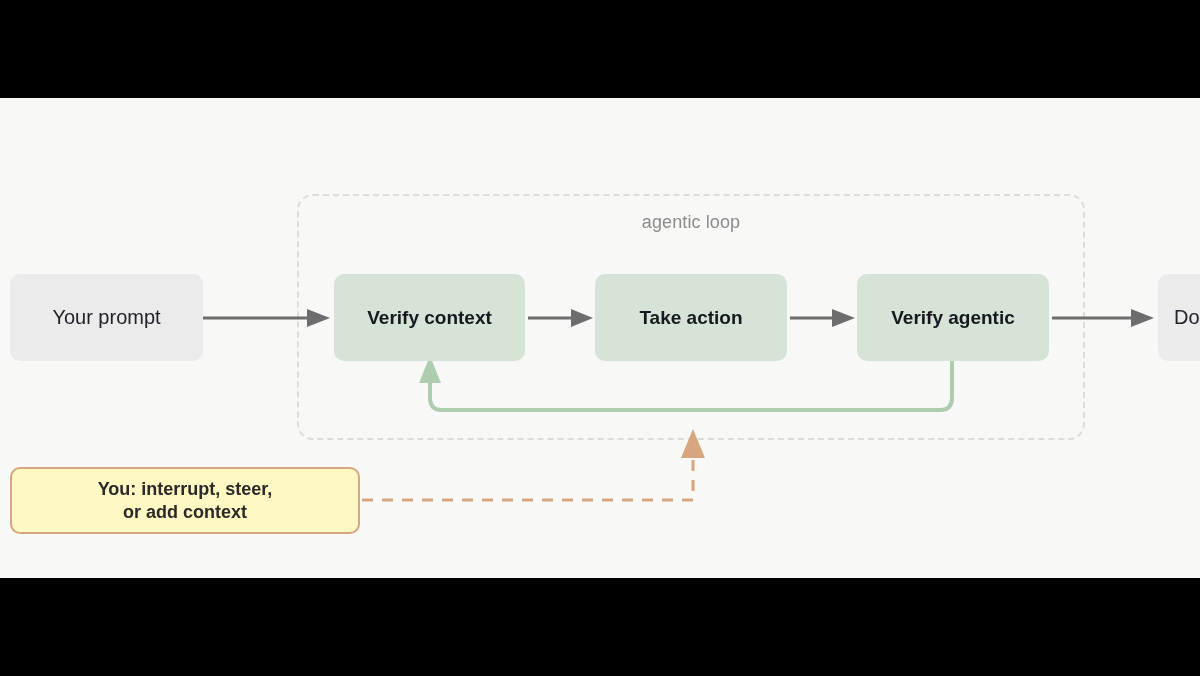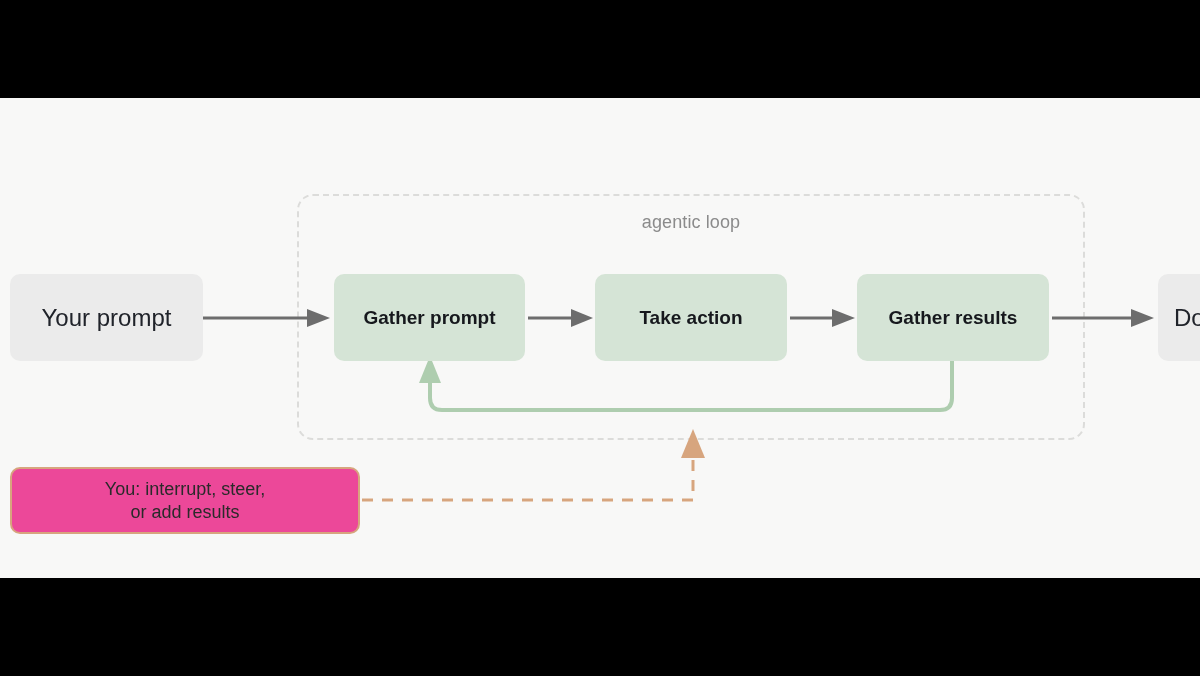--- a/index.html
+++ b/index.html
@@ -70,35 +70,35 @@
     align-items: center;
     justify-content: center;
     border-radius: 10px;
     box-sizing: border-box;
     text-align: center;
     line-height: 1.25;
   }
   .node-neutral {
     background: #ebebeb;
     color: #20232a;
-    font-size: 24px;
+    font-size: 20px;
     font-weight: 400;
   }
   .node-green {
     background: #d5e4d6;
     color: #16181d;
     font-size: 19px;
     font-weight: bold;
   }
   .node-orange {
-    background: #ec4899;
+    background: #fef9c3;
     border: 2px solid #d7a57e;
     color: #2a2a2a;
     font-size: 18px;
-    font-weight: 400;
+    font-weight: 700;
   }
 
   #node-your-prompt { left: 10px;   top: 176px; width: 193px; height: 87px; }
   #node-gather      { left: 334px;  top: 176px; width: 191px; height: 87px; }
   #node-take-action { left: 595px;  top: 176px; width: 192px; height: 87px; text-align: center; }
   #node-verify      { left: 857px;  top: 176px; width: 192px; height: 87px; }
   #node-done        { left: 1158px; top: 176px; width: 120px; height: 87px;
                       justify-content: flex-start; padding-left: 16px; }
   #node-user-interrupt { left: 10px; top: 369px; width: 350px; height: 67px; }
 
@@ -153,36 +153,36 @@
         <path d="M 362 402 L 693 402 L 693 356" fill="none" stroke="#d7a57e" stroke-width="3" stroke-dasharray="11 9"></path>
         <polygon points="693,331 705,360 681,360" fill="#d7a57e"></polygon>
       </g>
     </svg>
 
     <div class="node node-neutral" id="node-your-prompt">
       <span>Your prompt</span>
     </div>
 
     <div class="node node-green" id="node-gather">
-      <span>Gather prompt</span>
+      <span>Verify context</span>
     </div>
 
     <div class="node node-green" id="node-take-action">
       <span>Take action</span>
     </div>
 
     <div class="node node-green" id="node-verify">
-      <span>Gather results</span>
+      <span>Verify agentic</span>
     </div>
 
     <div class="node node-neutral" id="node-done">
       <span>Done</span>
     </div>
 
     <div class="node node-orange" id="node-user-interrupt">
       <div>
         <div>You: interrupt, steer,</div>
-        <div>or add results</div>
+        <div>or add context</div>
       </div>
     </div>
 
   </div>
 </div>
 
 </body></html>

